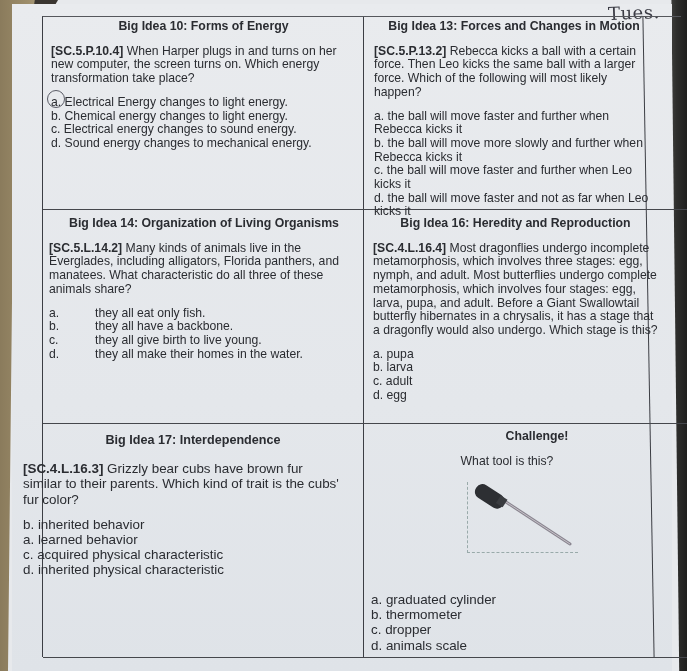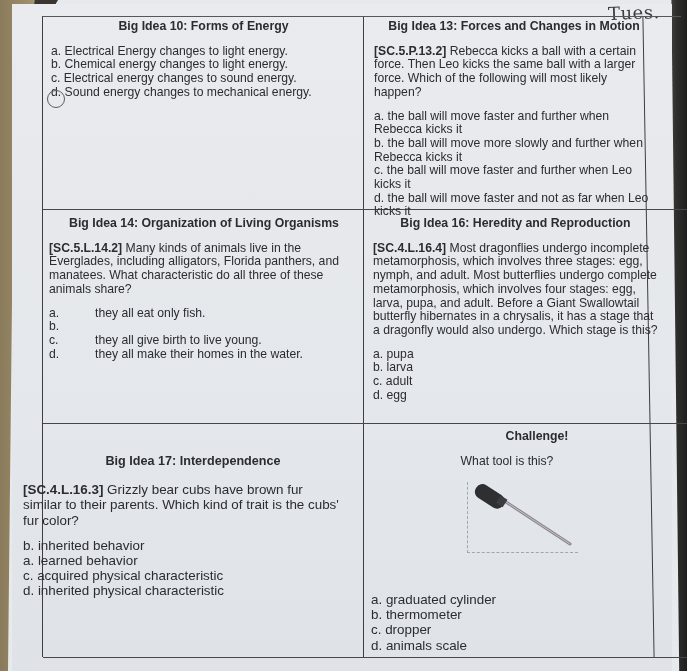--- a/index.html
+++ b/index.html
@@ -64,20 +64,21 @@
 
   <div class="grid">
     <div class="vline"></div>
     <div class="rline"></div>
     <div class="hline" style="top:192px;"></div>
     <div class="hline" style="top:406px;"></div>
     <div class="hline" style="top:640px;"></div>
 
     <div class="cell" style="left:8px; top:3px; width:305px;">
       <div class="title">Big Idea 10: Forms of Energy</div>
+      <div class="q"><span class="code">[SC.5.P.10.4]</span><span> When Harper plugs in and turns on her new computer, the screen turns on. Which energy transformation take place?</span></div>
       <div class="opt">a. Electrical Energy changes to light energy.</div>
       <div class="opt">b. Chemical energy changes to light energy.</div>
       <div class="opt">c. Electrical energy changes to sound energy.</div>
       <div class="opt">d. Sound energy changes to mechanical energy.</div>
     </div>
     <div class="circle-mark" style="left:4px; top:73px;"></div>
 
     <div class="cell" style="left:331px; top:3px; width:280px;">
       <div class="title">Big Idea 13: Forces and Changes in Motion</div>
       <div class="q"><span class="code">[SC.5.P.13.2]</span><span> Rebecca kicks a ball with a certain force. Then Leo kicks the same ball with a larger force. Which of the following will most likely happen?</span></div>
@@ -89,41 +90,42 @@
 
     <div class="cell" style="left:6px; top:200px; width:310px;">
       <div class="title">Big Idea 14: Organization of Living Organisms</div>
       <div class="q"><span class="code">[SC.5.L.14.2]</span><span> Many kinds of animals live in the Everglades, including alligators, Florida panthers, and manatees. What characteristic do all three of these animals share?</span></div>
       <div class="opt opt-tab">
           <span class="l">a.</span>
           <span>they all eat only fish.</span>
         </div>
       <div class="opt opt-tab">
           <span class="l">b.</span>
+          <span>they all have a backbone.</span>
         </div>
       <div class="opt opt-tab">
           <span class="l">c.</span>
           <span>they all give birth to live young.</span>
         </div>
       <div class="opt opt-tab">
           <span class="l">d.</span>
           <span>they all make their homes in the water.</span>
         </div>
     </div>
 
     <div class="cell" style="left:330px; top:200px; width:285px;">
       <div class="title">Big Idea 16: Heredity and Reproduction</div>
       <div class="q"><span class="code">[SC.4.L.16.4]</span><span> Most dragonflies undergo incomplete metamorphosis, which involves three stages: egg, nymph, and adult. Most butterflies undergo complete metamorphosis, which involves four stages: egg, larva, pupa, and adult. Before a Giant Swallowtail butterfly hibernates in a chrysalis, it has a stage that a dragonfly would also undergo. Which stage is this?</span></div>
       <div class="opt">a. pupa</div>
       <div class="opt">b. larva</div>
       <div class="opt">c. adult</div>
       <div class="opt">d. egg</div>
     </div>
 
-    <div class="cell bigtext" style="left:-20px; top:437px; width:320px;">
+    <div class="cell bigtext" style="left:-20px; top:416px; width:320px;">
       <div class="title" style="font-size:12.6px; margin-bottom:13px; padding-left:20px;">Big Idea 17: Interdependence</div>
       <div class="q"><span class="code">[SC.4.L.16.3]</span><span> Grizzly bear cubs have brown fur similar to their parents. Which kind of trait is the cubs' fur color?</span></div>
       <div class="opt">b. inherited behavior</div>
       <div class="opt">a. learned behavior</div>
       <div class="opt">c. acquired physical characteristic</div>
       <div class="opt">d. inherited physical characteristic</div>
     </div>
 
     <div class="cell" style="left:324px; top:413px; width:280px; height:225px;">
       <div class="title" style="padding-left:60px;">Challenge!</div>

